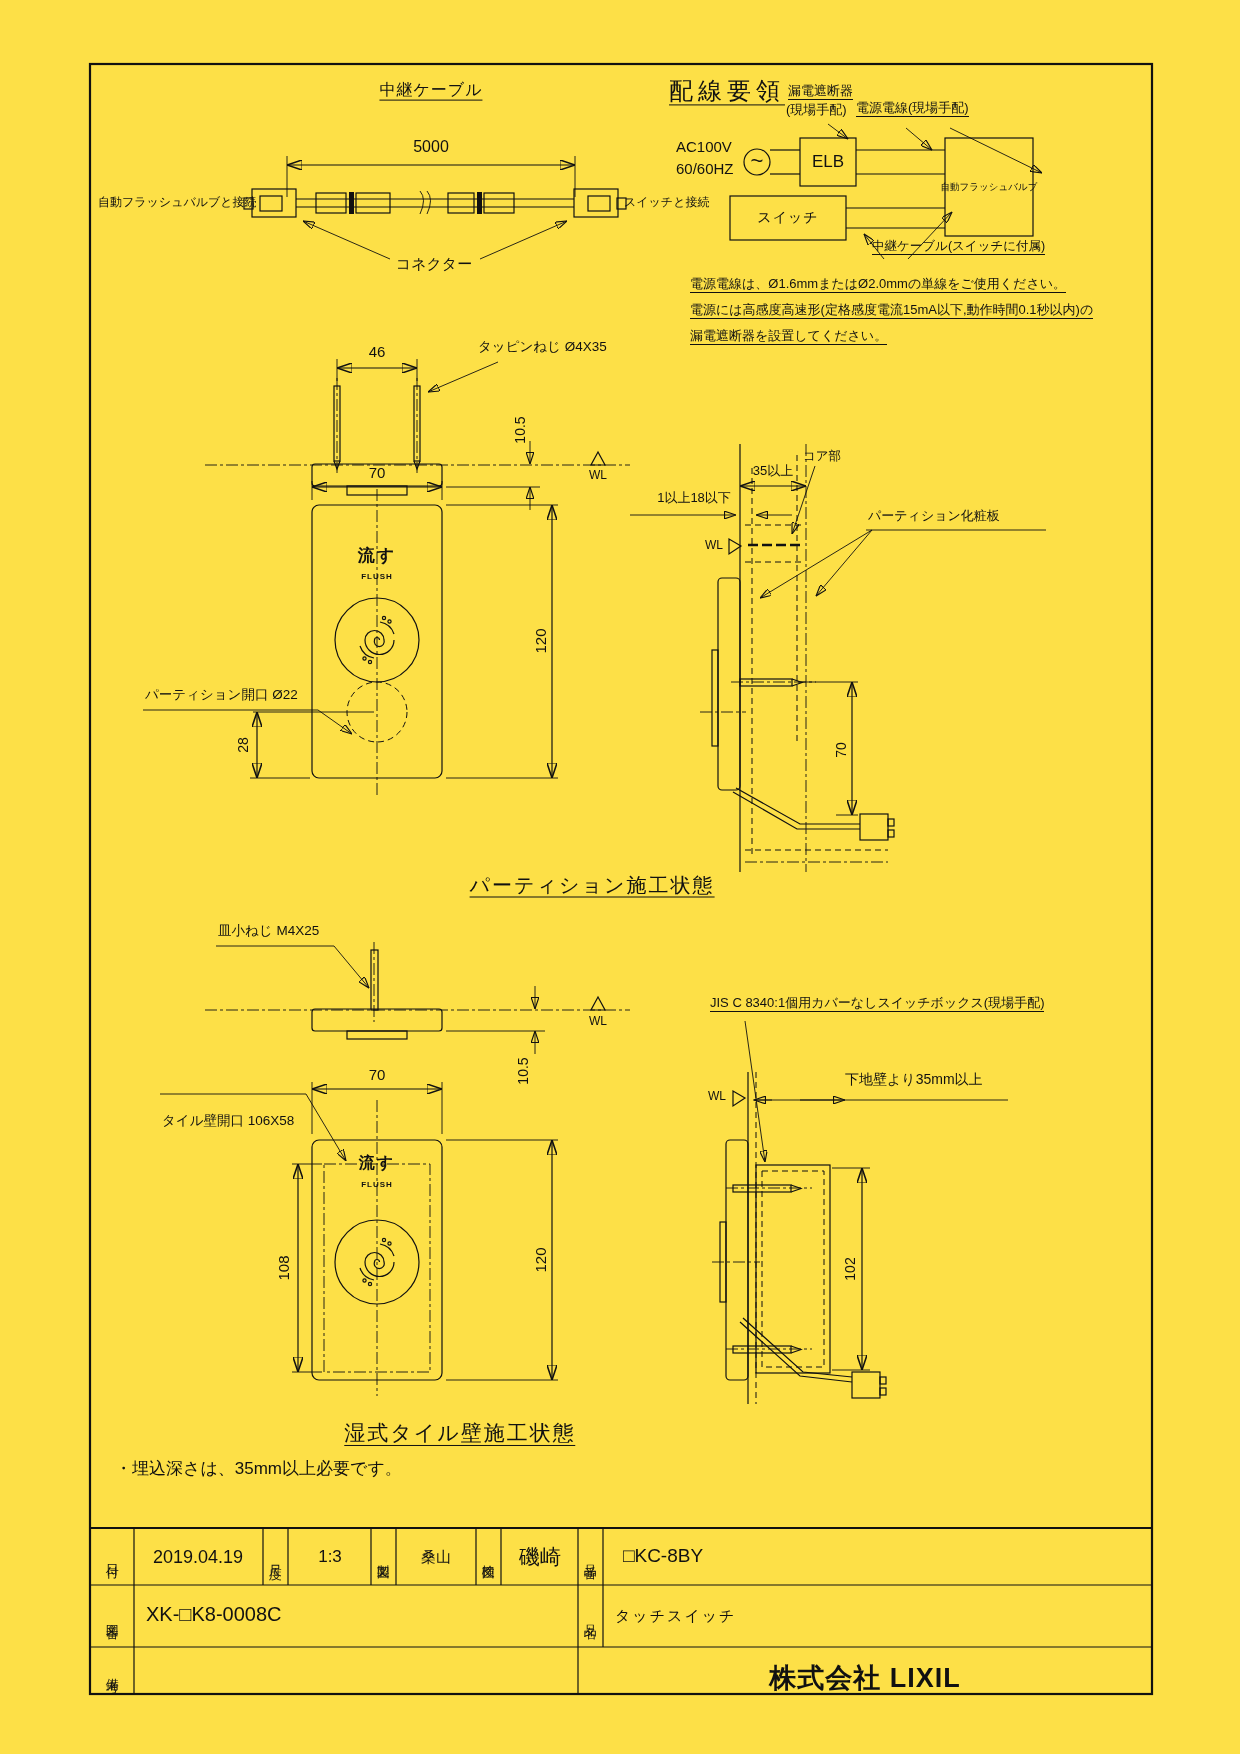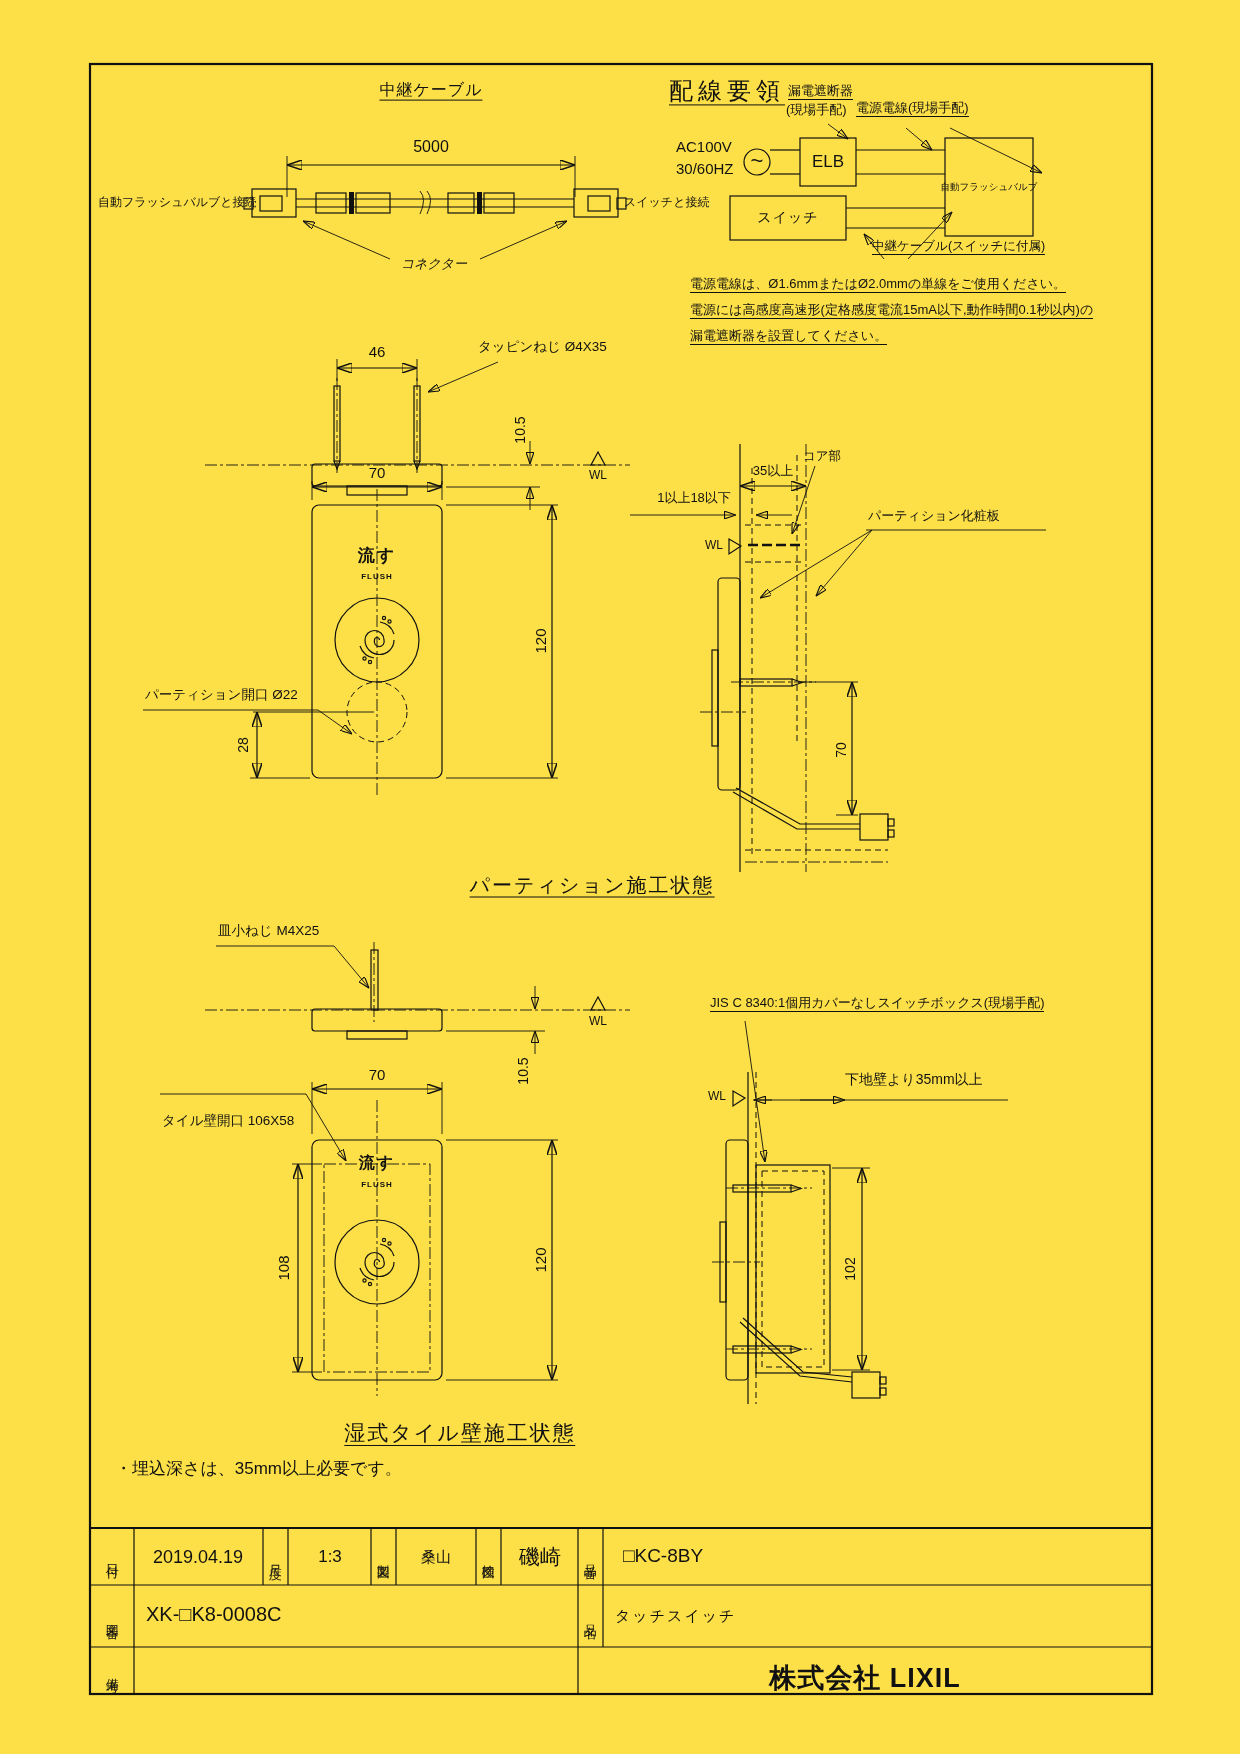--- a/index.html
+++ b/index.html
@@ -232,28 +232,28 @@
         <line x1="501" y1="1528" x2="501" y2="1585"></line>
     <line x1="578" y1="1528" x2="578" y2="1694"></line>
     <line x1="603" y1="1528" x2="603" y2="1647"></line>
   </g>
 </svg>
 
 <div class="t c u" style="left:431px;top:91px;font-size:16px;letter-spacing:1px;">中継ケーブル</div>
 <div class="t c" style="left:431px;top:147px;font-size:16px;">5000</div>
 <div class="t" style="left:98px;top:196px;font-size:12px;">自動フラッシュバルブと接続</div>
 <div class="t" style="left:624px;top:196px;font-size:12px;">スイッチと接続</div>
-<div class="t c" style="left:434px;top:264px;font-size:13px;font-style:italic;">コネクター</div>
+<div class="t c" style="left:434px;top:264px;font-size:15px;">コネクター</div>
 
 <div class="t c u" style="left:727px;top:92px;font-size:24px;letter-spacing:5px;">配線要領</div>
 <div class="t u" style="left:788px;top:84px;font-size:13px;">漏電遮断器</div>
 <div class="t" style="left:786px;top:103px;font-size:13px;">(現場手配)</div>
 <div class="t u" style="left:856px;top:101px;font-size:13px;">電源電線(現場手配)</div>
 <div class="t" style="left:676px;top:139px;font-size:15px;">AC100V</div>
-<div class="t" style="left:676px;top:161px;font-size:15px;">30/60HZ</div>
+<div class="t" style="left:676px;top:161px;font-size:15px;">60/60HZ</div>
 <div class="t c" style="left:757px;top:161px;font-size:22px;">~</div>
 <div class="t c" style="left:828px;top:162px;font-size:17px;">ELB</div>
 <div class="t c" style="left:989px;top:187px;font-size:9.5px;">自動フラッシュバルブ</div>
 <div class="t c" style="left:788px;top:218px;font-size:14px;letter-spacing:1px;font-family:Liberation Serif, serif;">スイッチ</div>
 <div class="t u" style="left:872px;top:240px;font-size:12.5px;">中継ケーブル(スイッチに付属)</div>
 <div class="t u" style="left:690px;top:277px;font-size:13px;">電源電線は、Ø1.6mmまたはØ2.0mmの単線をご使用ください。</div>
 <div class="t u" style="left:690px;top:303px;font-size:13px;">電源には高感度高速形(定格感度電流15mA以下,動作時間0.1秒以内)の</div>
 <div class="t u" style="left:690px;top:329px;font-size:13px;">漏電遮断器を設置してください。</div>
 
 <div class="t c" style="left:377px;top:352px;font-size:15px;">46</div>

